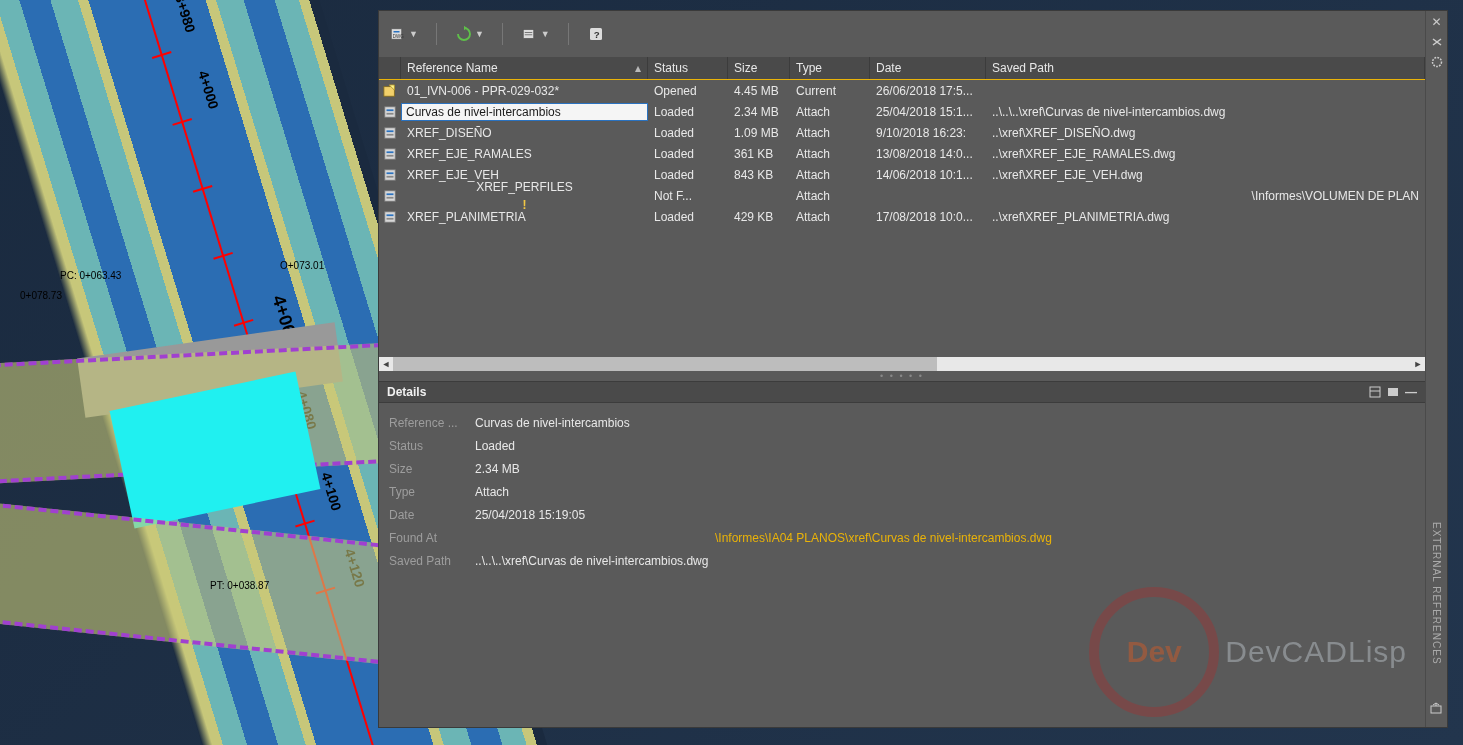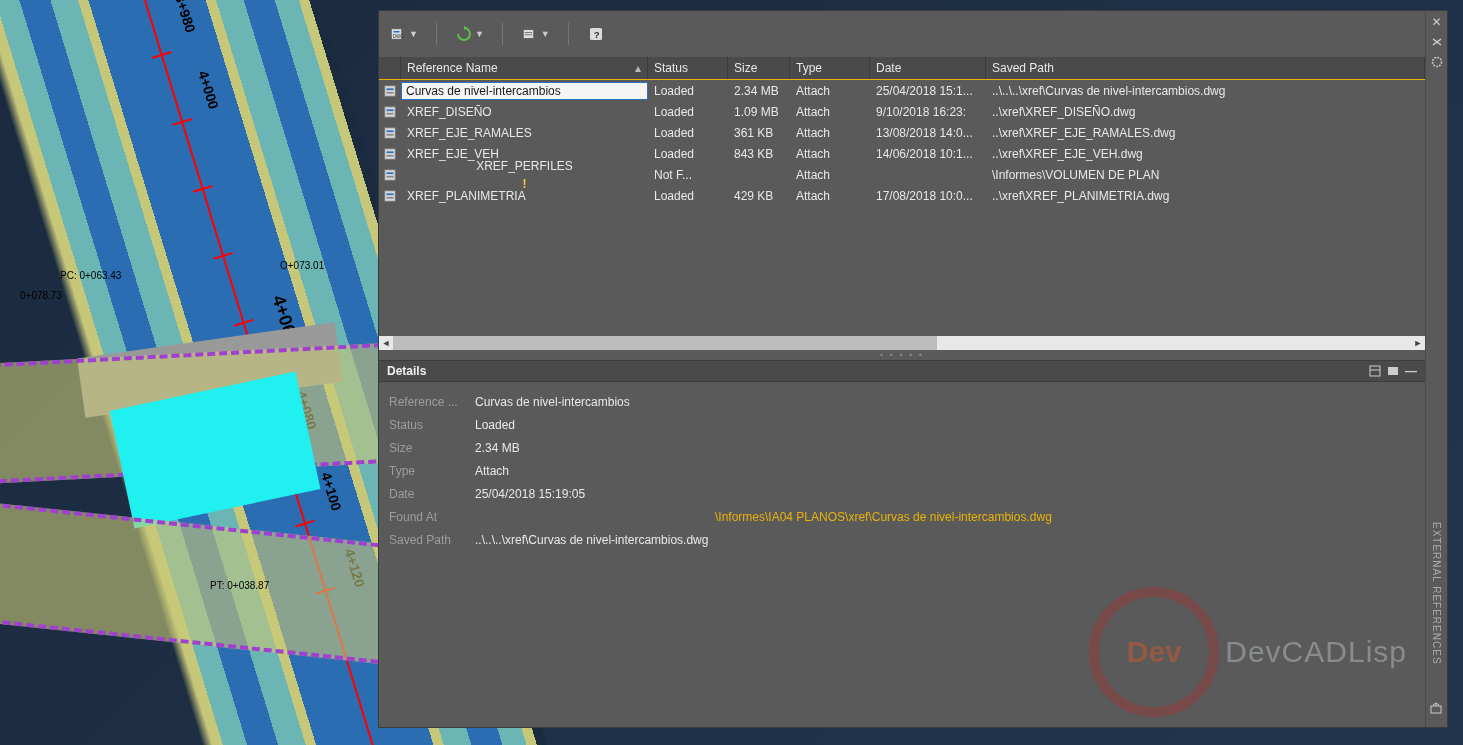--- a/index.html
+++ b/index.html
@@ -333,20 +333,36 @@
         <span class="sort-ico">▴</span>
       </div>
       <div class="ghcell col-status">Status</div>
       <div class="ghcell col-size">Size</div>
       <div class="ghcell col-type">Type</div>
       <div class="ghcell col-date">Date</div>
       <div class="ghcell col-path">Saved Path</div>
     </div>
 
     <div class="grid-body" id="grid-body">
+        <div class="row">
+          <div class="cell col-icon">
+            <svg class="file-ico" viewBox="0 0 16 16">
+              <rect x="1" y="3" width="12" height="11" fill="#f2d06a" stroke="#826a20"></rect>
+              <polygon points="7,1 13,1 13,7" fill="#fff58a" stroke="#aa9030"></polygon>
+            </svg>
+          </div>
+          <div class="cell col-name" style="display:flex;align-items:center;gap:4px;">
+            <span style="flex:1">01_IVN-006 - PPR-029-032*</span>
+          </div>
+          <div class="cell col-status">Opened</div>
+          <div class="cell col-size">4.45 MB</div>
+          <div class="cell col-type">Current</div>
+          <div class="cell col-date">26/06/2018 17:5...</div>
+          <div class="cell col-path" style=""></div>
+        </div>
         <div class="row sel">
           <div class="cell col-icon">
             <svg class="file-ico" viewBox="0 0 16 16">
               <rect x="2" y="2" width="12" height="12" fill="#d8d8d8" stroke="#777"></rect>
               <rect x="4" y="5" width="8" height="2" fill="#2a72c0"></rect>
               <rect x="4" y="9" width="8" height="2" fill="#888"></rect>
             </svg>
           </div>
           <div class="cell col-name" style="display:flex;align-items:center;gap:4px;">
             <span style="flex:1">Curvas de nivel-intercambios</span>
@@ -417,21 +433,21 @@
             </svg>
           </div>
           <div class="cell col-name" style="display:flex;align-items:center;gap:4px;flex-direction:column;">
             <span style="flex:1">XREF_PERFILES</span>
             <span class="warn-ico">!</span>
           </div>
           <div class="cell col-status">Not F...</div>
           <div class="cell col-size"></div>
           <div class="cell col-type">Attach</div>
           <div class="cell col-date"></div>
-          <div class="cell col-path" style="">\Informes\VOLUMEN DE PLAN</div>
+          <div class="cell col-path" style="text-align:right;">\Informes\VOLUMEN DE PLAN</div>
         </div>
         <div class="row">
           <div class="cell col-icon">
             <svg class="file-ico" viewBox="0 0 16 16">
               <rect x="2" y="2" width="12" height="12" fill="#d8d8d8" stroke="#777"></rect>
               <rect x="4" y="5" width="8" height="2" fill="#2a72c0"></rect>
               <rect x="4" y="9" width="8" height="2" fill="#888"></rect>
             </svg>
           </div>
           <div class="cell col-name" style="display:flex;align-items:flex-end;gap:4px;">

